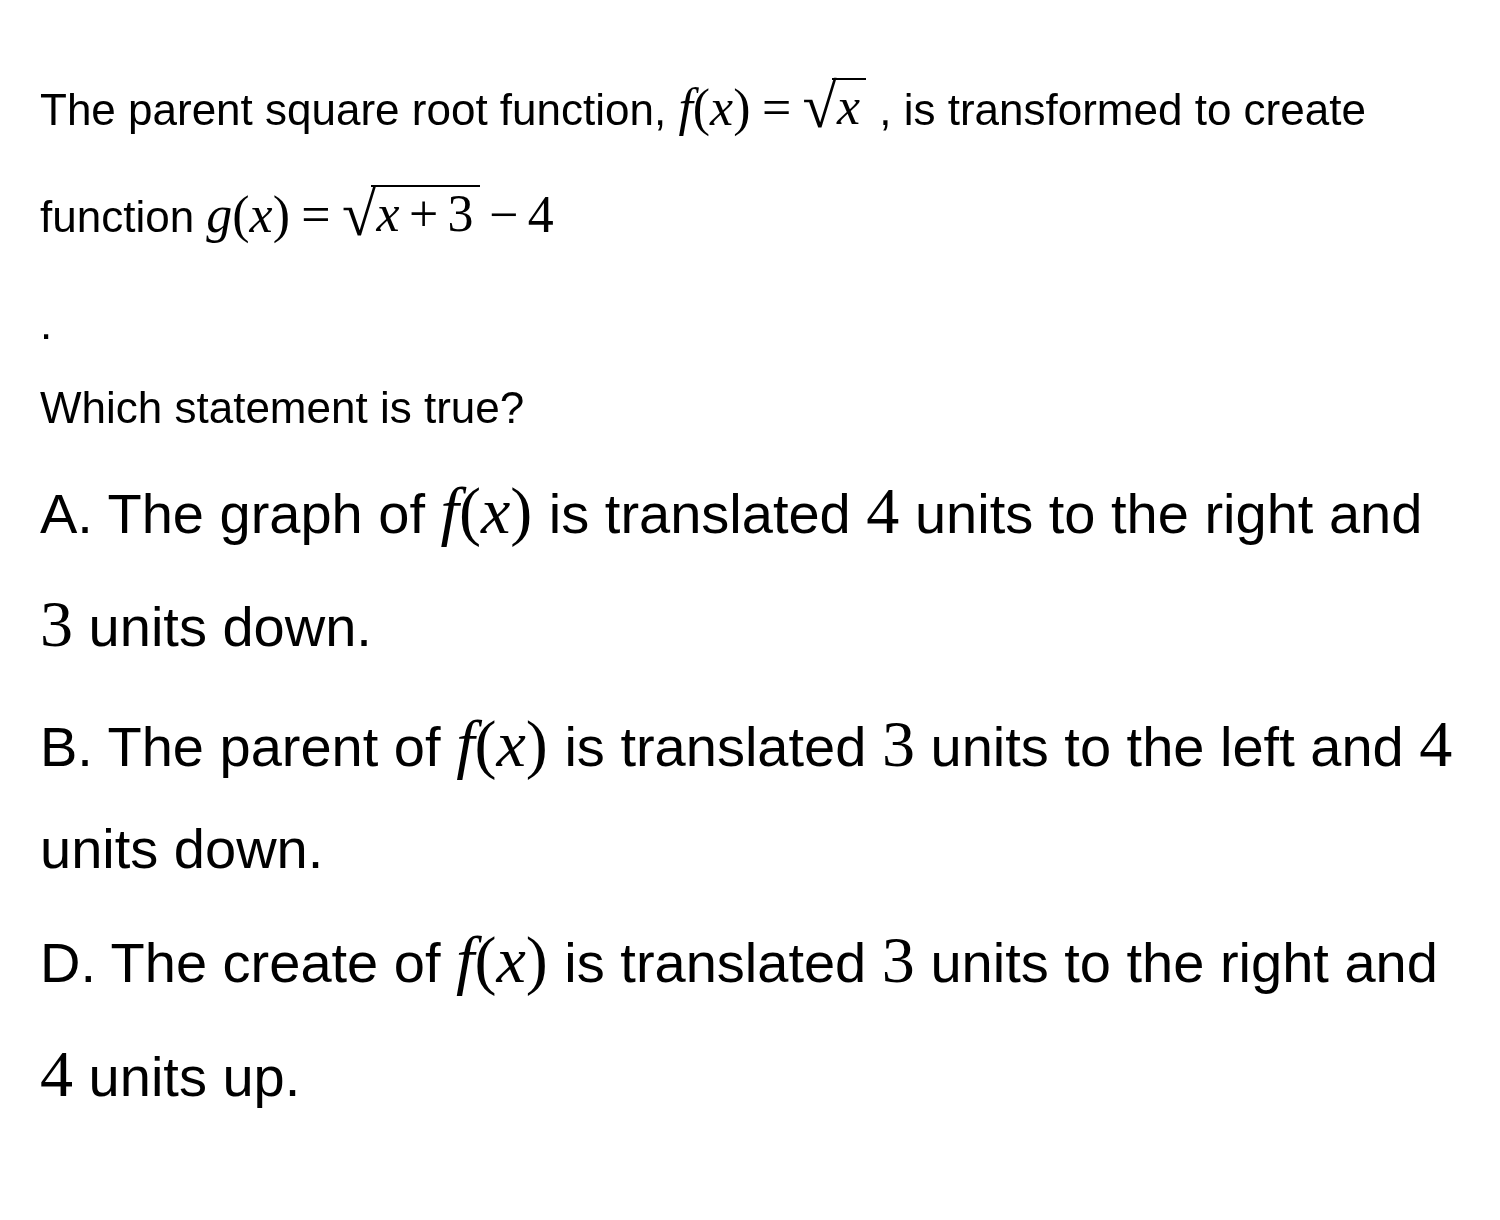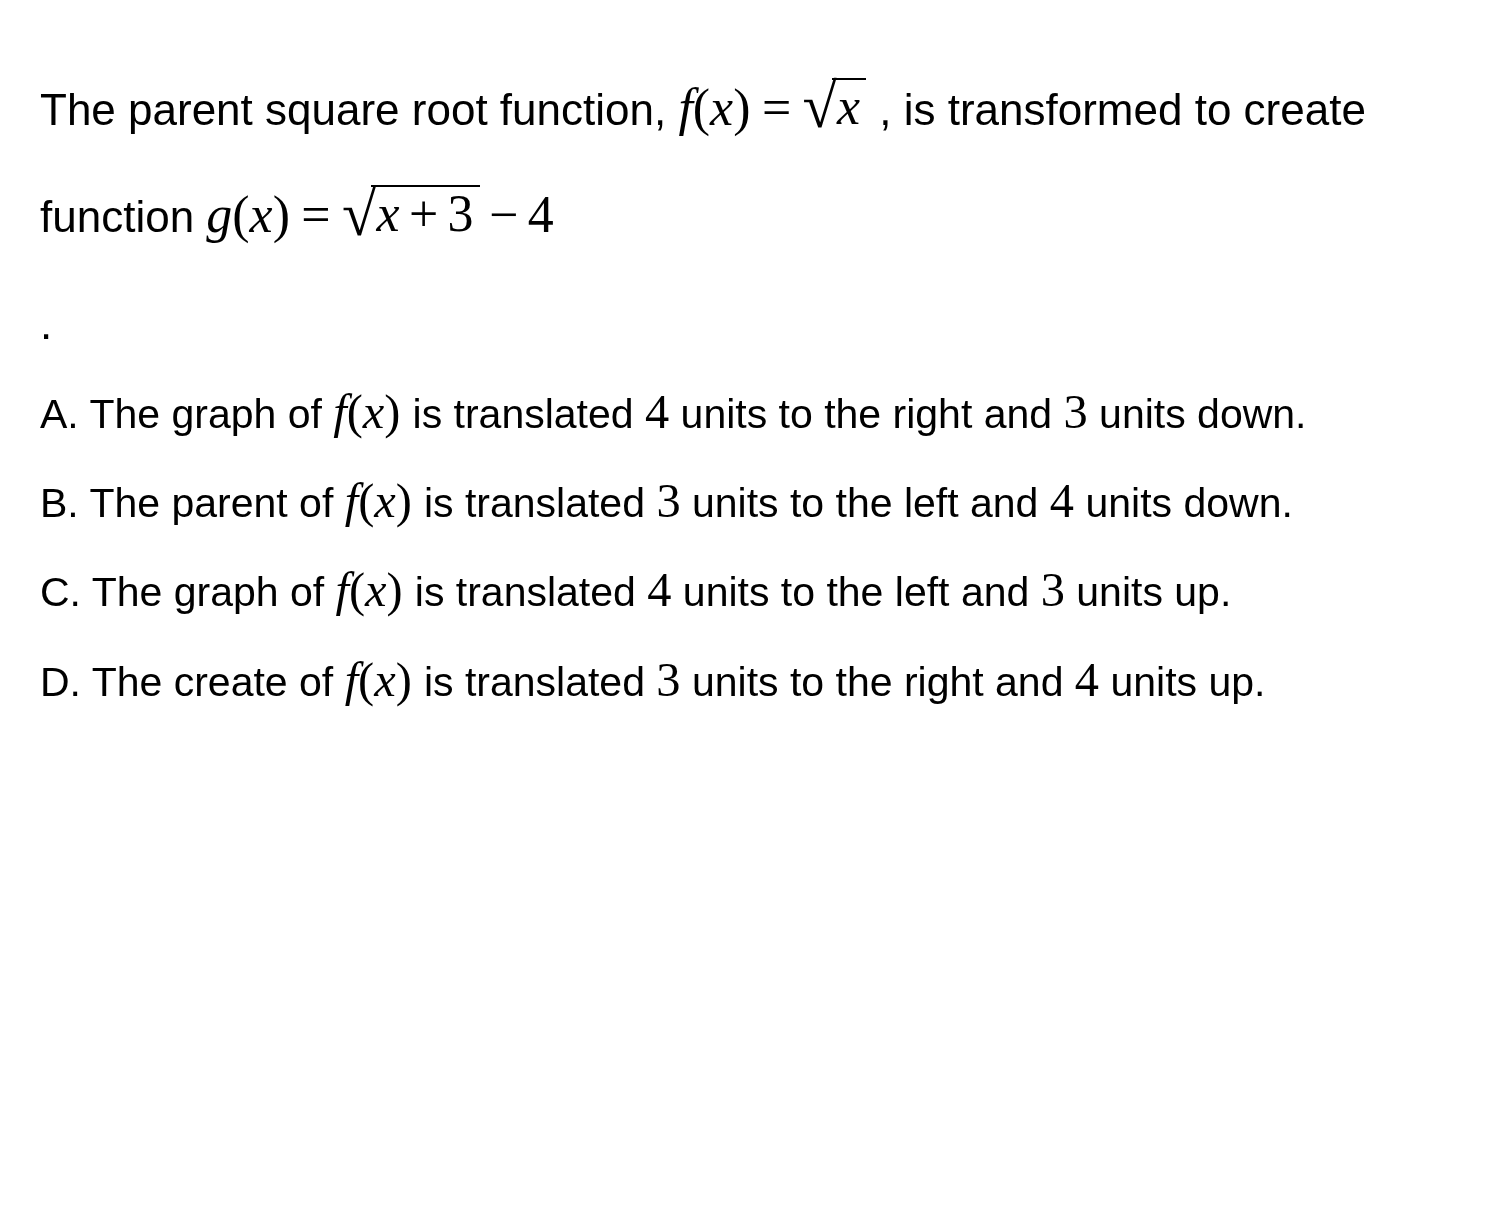--- a/index.html
+++ b/index.html
@@ -18,21 +18,21 @@
   }
   .para {
     font-size: 44px;
     line-height: 1.72;
     margin-bottom: 8px;
   }
   .question-stem {
     margin-bottom: 22px;
   }
   .option {
-    font-size: 41px;
+    font-size: 56px;
     line-height: 1.72;
     margin-bottom: 6px;
   }
   
   .math {
     font-family: "Times New Roman", Times, serif;
     font-style: italic;
     font-size: 1.18em;
     white-space: nowrap;
     vertical-align: baseline;
@@ -84,20 +84,21 @@
       <span>f</span><span class="paren">(</span><span>x</span><span class="paren">)</span><span class="eq">=</span><span class="sqrt"><span class="surd">√</span><span class="vinculum"><span>x</span></span></span>
     </span>
     <span> , is transformed to create function </span>
     <span class="math">
       <span>g</span><span class="paren">(</span><span>x</span><span class="paren">)</span><span class="eq">=</span><span class="sqrt"><span class="surd">√</span><span class="vinculum"><span>x</span><span class="op">+</span><span class="num">3</span></span></span><span class="op">−</span><span class="num">4</span>
     </span>
   </div>
 
   <div class="para">.</div>
 
+  <div class="para">Which statement is true?</div>
 
   <div class="option">
     <span>A. The graph of </span>
     <span class="math">
       <span>f</span><span class="paren">(</span><span>x</span><span class="paren">)</span>
     </span>
     <span> is translated </span>
     <span class="math"><span class="num">4</span></span>
     <span> units to the right and </span>
     <span class="math"><span class="num">3</span></span>
@@ -109,31 +110,20 @@
     <span class="math">
       <span>f</span><span class="paren">(</span><span>x</span><span class="paren">)</span>
     </span>
     <span> is translated </span>
     <span class="math"><span class="num">3</span></span>
     <span> units to the left and </span>
     <span class="math"><span class="num">4</span></span>
     <span> units down.</span>
   </div>
 
-  <div class="option">
-    <span>C. The graph of </span>
-    <span class="math">
-      <span>f</span><span class="paren">(</span><span>x</span><span class="paren">)</span>
-    </span>
-    <span> is translated </span>
-    <span class="math"><span class="num">4</span></span>
-    <span> units to the left and </span>
-    <span class="math"><span class="num">3</span></span>
-    <span> units up.</span>
-  </div>
 
   <div class="option">
     <span>D. The create of </span>
     <span class="math">
       <span>f</span><span class="paren">(</span><span>x</span><span class="paren">)</span>
     </span>
     <span> is translated </span>
     <span class="math"><span class="num">3</span></span>
     <span> units to the right and </span>
     <span class="math"><span class="num">4</span></span>

